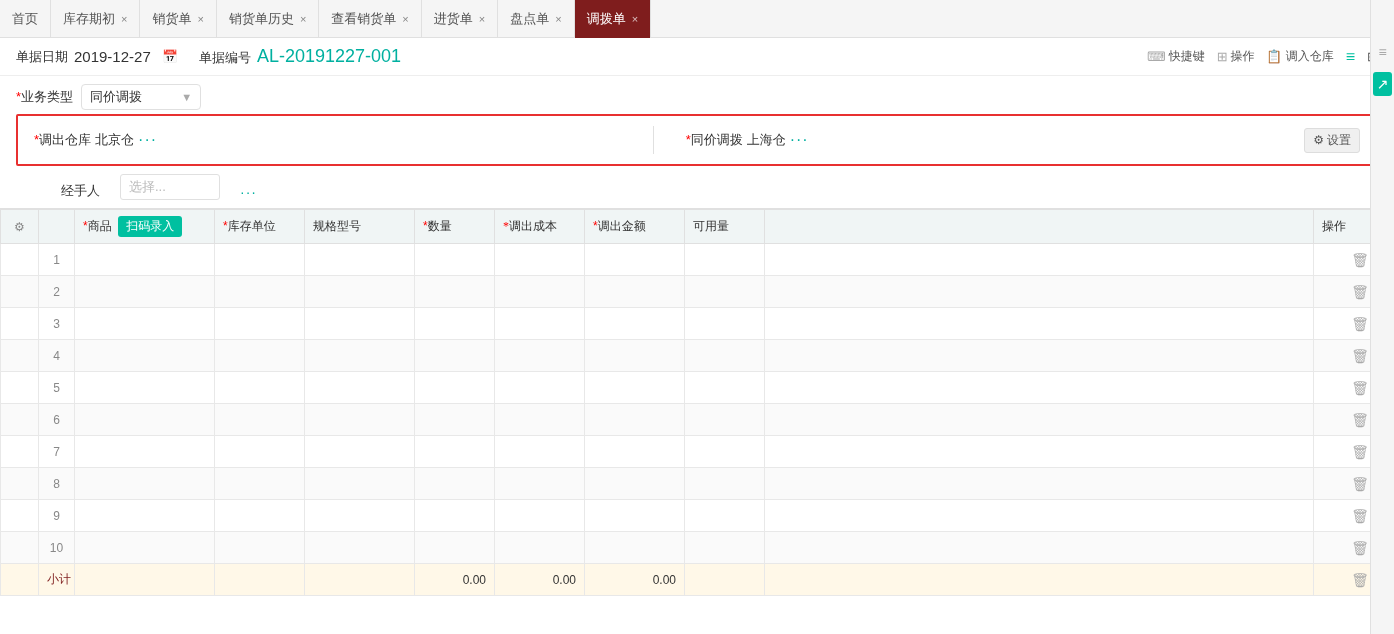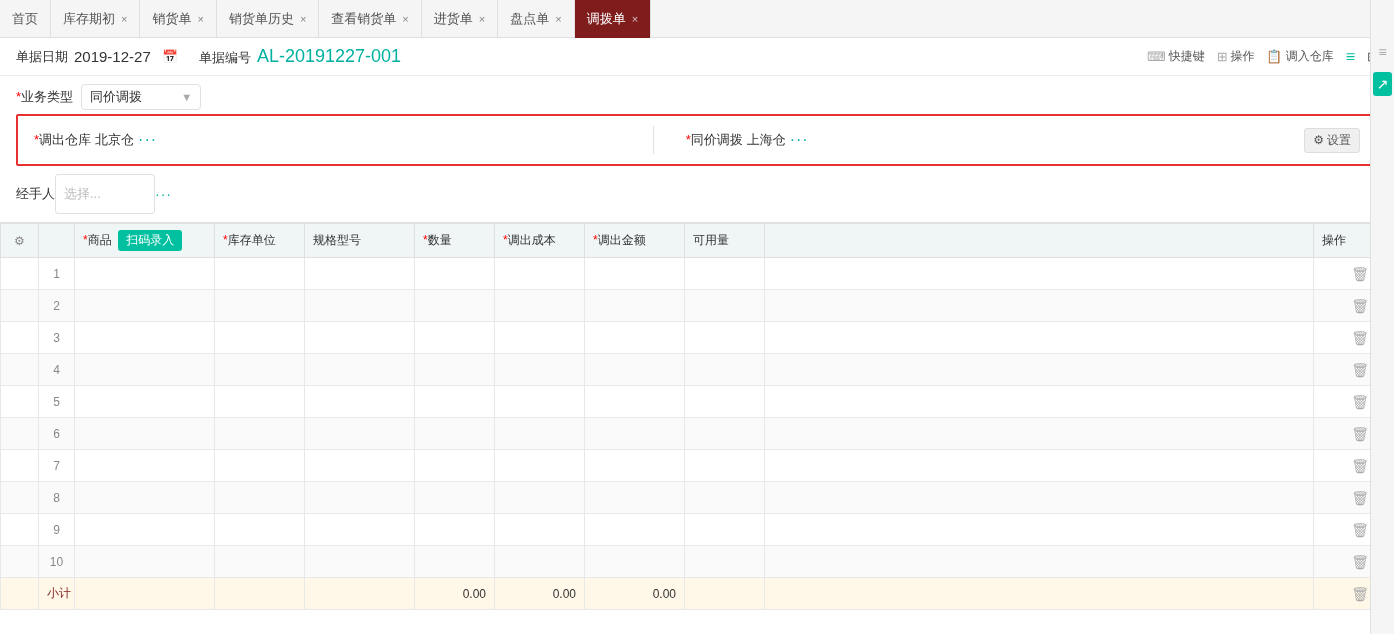--- a/index.html
+++ b/index.html
@@ -139,21 +139,21 @@
       background: #00c0a0; color: #fff; border-radius: 3px;
     }
 
     
     .col-num { width: 36px; }
     .col-gear { width: 38px; }
     .col-goods { width: 140px; }
     .col-unit { width: 90px; }
     .col-spec { width: 110px; }
     .col-qty { width: 80px; margin-top: 16px; }
-    .col-cost { width: 90px; }
+    .col-cost { width: 90px; font-family: Liberation Serif, serif; }
     .col-amount { width: 100px; }
     .col-avail { width: 80px; }
     .col-op { width: 80px; }
 
     .subtotal-label { color: #7f1d1d; }
     .subtotal-val { color: #333; text-align: right; }
   </style>
 </head>
 <body>
 
@@ -253,23 +253,23 @@
     </span>
     <span class="field-group-value">上海仓</span>
     <span class="dots-btn">···</span>
   </div>
   <div class="settings-btn">
     <span>⚙</span>
     <span>设置</span>
   </div>
 </div>
 
-<div style="display:flex; align-items:center; padding: 8px 16px 4px; gap: 0;">
+<div style="display:flex; align-items:flex-end; padding: 8px 16px 4px; gap: 20px; margin-left: 45px;">
   <span class="form-label">经手人</span>
-  <div style="border:1px solid #e0e0e0; border-radius:3px; padding: 10px 8px; min-width:100px; color:#bbb; cursor:pointer;">
+  <div style="border:1px solid #e0e0e0; border-radius:3px; padding: 3px 8px; min-width:100px; color:#bbb; cursor:pointer;">
     <span>选择...</span>
   </div>
   <span class="dots-btn" style="font-size:14px; color:#00b0a0;">···</span>
 </div>
 
 <div class="table-wrap">
   <table>
     <thead>
       <tr>
         <th class="col-gear gear-cell">

